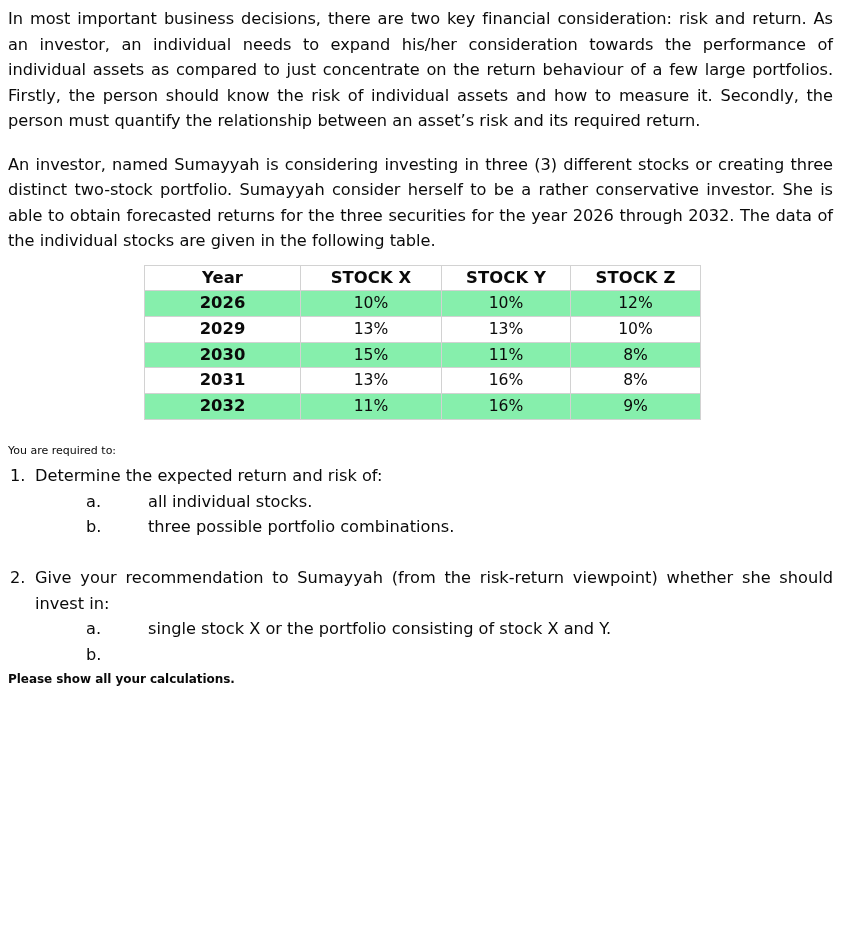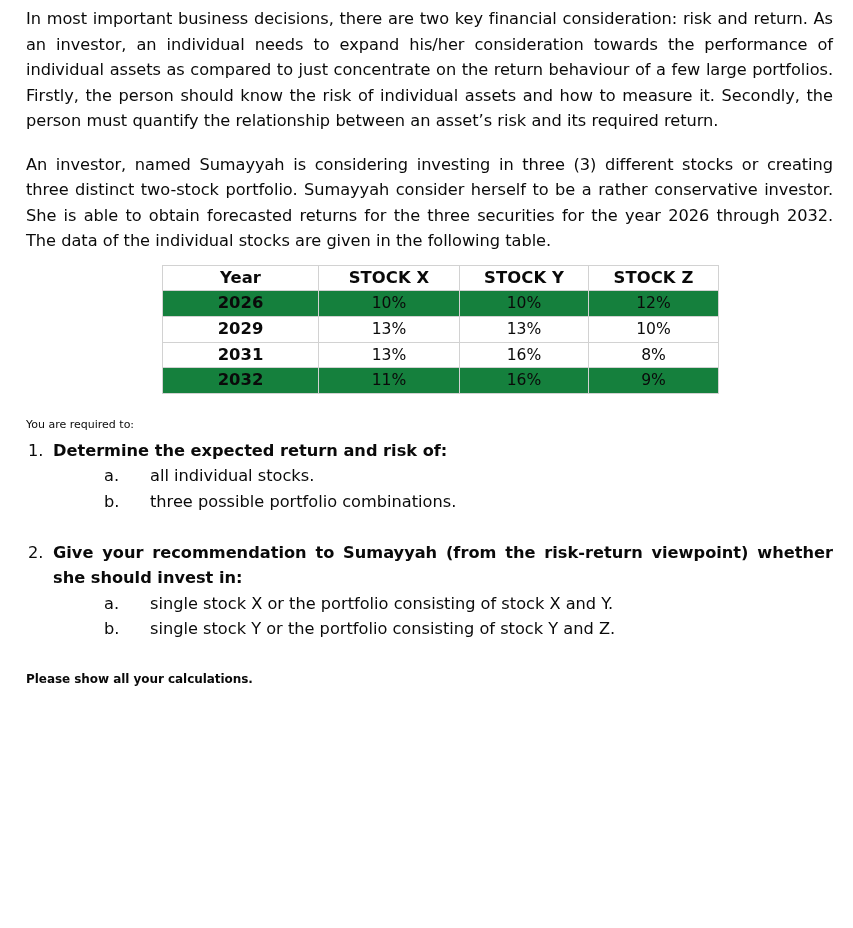--- a/index.html
+++ b/index.html
@@ -11,21 +11,21 @@
     width: 853px;
     height: 928px;
     font-family: "DejaVu Sans", sans-serif;
     color: #0a0a0a;
     overflow: hidden;
   }
   .page {
     width: 853px;
     height: 928px;
     box-sizing: border-box;
-    padding: 6px 20px 0 26px;
+    padding: 6px 20px 0 8px;
     position: relative;
     border-radius: 11px;
   }
   p.para {
     margin: 0 0 18px 0;
     font-size: 16.2px;
     line-height: 25.5px;
     text-align: justify;
     text-justify: inter-word;
     letter-spacing: -0.05px;
@@ -63,21 +63,21 @@
     vertical-align: middle;
     margin-top: 48px;
   }
   table.stock-table thead th {
     background: #ffffff;
     font-weight: bold;
     font-size: 16.4px;
     letter-spacing: 0.1px;
   }
   table.stock-table tbody tr.shade td {
-    background: #15803d;
+    background: #86efac;
   }
   table.stock-table tbody tr.plain td {
     background: #ffffff;
   }
   table.stock-table tbody td.year-cell {
     font-weight: bold;
     font-size: 16.4px;
   }
   table.stock-table tbody td.val-cell {
     font-weight: normal;
@@ -106,21 +106,20 @@
     left: 2px;
     top: 0;
     width: 20px;
     text-align: left;
   }
   li.numitem > .numtext {
     display: block;
     text-align: justify;
     text-justify: inter-word;
     padding-right: 0px;
-    font-weight: bold;
   }
   ol.numlist > li.numitem.spaced {
     margin-top: 25.5px;
   }
   ol.sublist {
     list-style: none;
     margin: 0;
     padding: 0;
   }
   ol.sublist > li.subitem {
@@ -132,21 +131,21 @@
   }
   ol.sublist > li.subitem > .marker {
     position: absolute;
     left: 51px;
     top: 0;
     width: 22px;
     text-align: left;
   }
   ol.sublist > li.subitem > .subtext {
     display: block;
-    margin-left: 51px;
+    margin-left: 67px;
   }
   .closing {
     margin: 25.5px 0 0 0;
     font-size: 12px;
     line-height: 25.5px;
     font-weight: bold;
     letter-spacing: -0.05px;
   }
 </style>
 </head>
@@ -180,20 +179,26 @@
           <td class="val-cell">10%</td>
           <td class="val-cell">10%</td>
           <td class="val-cell">12%</td>
         </tr>
         <tr class="plain">
           <td class="year-cell">2029</td>
           <td class="val-cell">13%</td>
           <td class="val-cell">13%</td>
           <td class="val-cell">10%</td>
         </tr>
+        <tr class="shade">
+          <td class="year-cell">2030</td>
+          <td class="val-cell">15%</td>
+          <td class="val-cell">11%</td>
+          <td class="val-cell">8%</td>
+        </tr>
         <tr class="plain">
           <td class="year-cell">2031</td>
           <td class="val-cell">13%</td>
           <td class="val-cell">16%</td>
           <td class="val-cell">8%</td>
         </tr>
         <tr class="shade">
           <td class="year-cell">2032</td>
           <td class="val-cell">11%</td>
           <td class="val-cell">16%</td>
@@ -227,21 +232,20 @@
     <li class="numitem spaced">
       <span class="marker">2.</span>
       <span class="numtext">Give your recommendation to Sumayyah (from the risk-return viewpoint) whether she should invest in:</span>
       <ol class="sublist">
         <li class="subitem">
           <span class="marker">a.</span>
           <span class="subtext">single stock X or the portfolio consisting of stock X and Y.</span>
         </li>
         <li class="subitem">
           <span class="marker">b.</span>
-          <span class="subtext">single stock Y or the portfolio consisting of stock Y and Z.</span>
         </li>
       </ol>
     </li>
 
   </ol>
 
   <p class="closing">Please show all your calculations.</p>
 
 </div>
 

